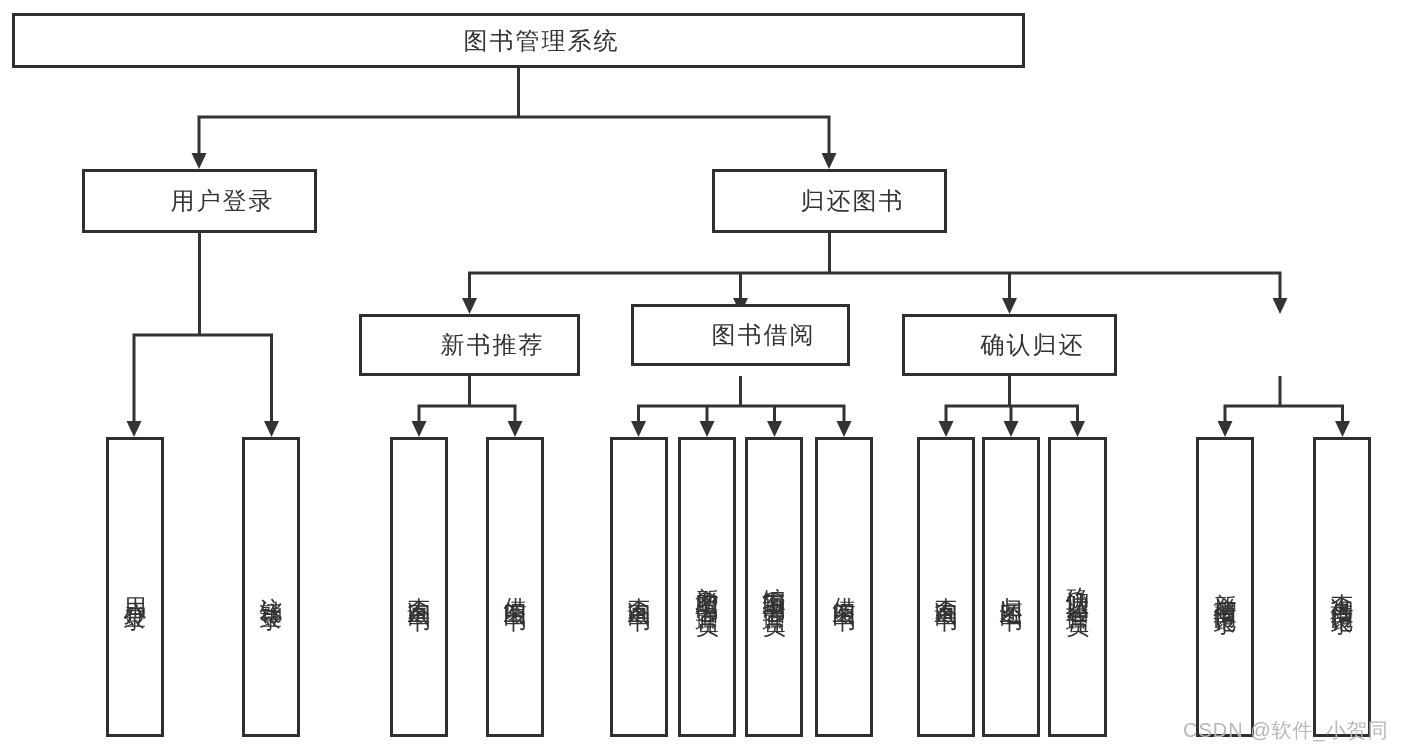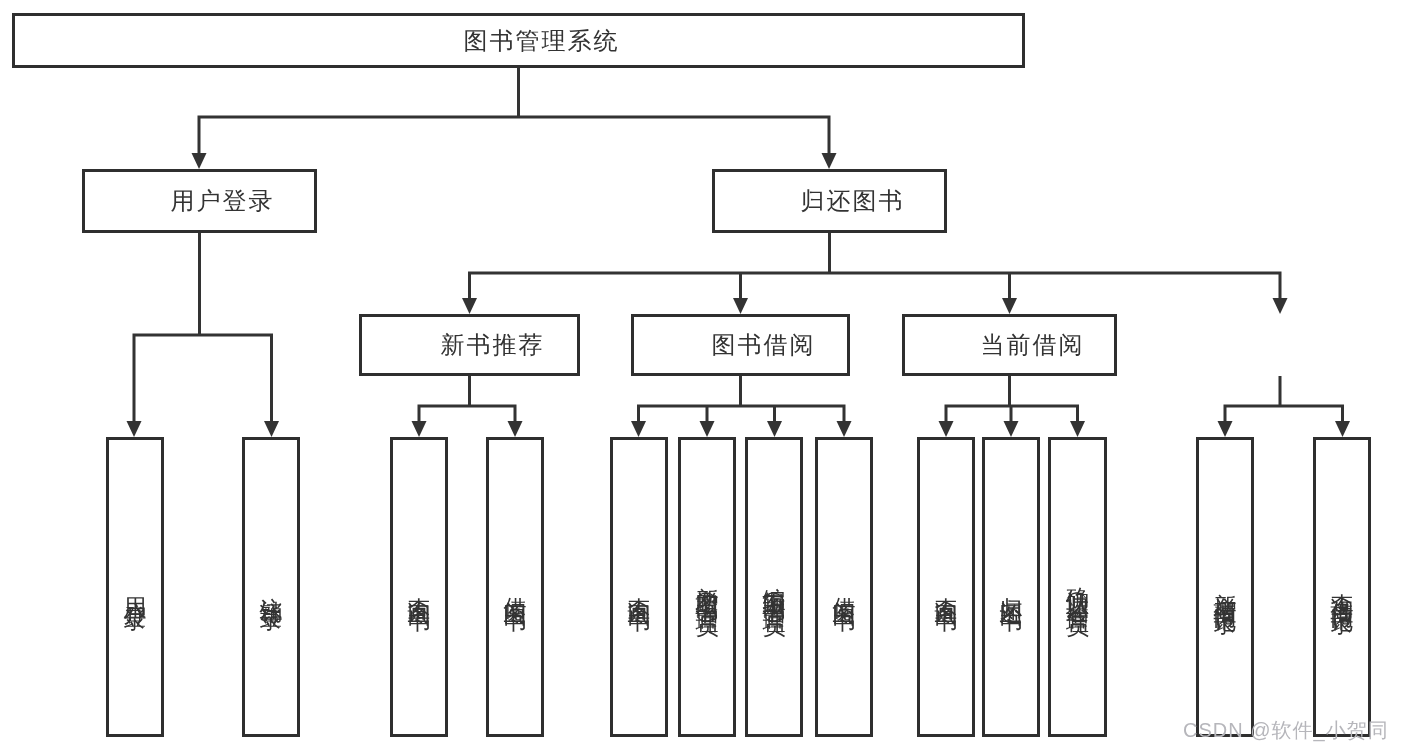--- a/index.html
+++ b/index.html
@@ -97,22 +97,22 @@
       <polygon points="1342.5,437 1335,421 1350,421"></polygon>
     </g>
   </svg>
 
   <div class="box hbox" style="left:12px; top:13px; width:1013px; height:55px;">图书管理系统</div>
 
   <div class="box hbox" style="left:82px; top:169px; width:235px; height:64px;">用户登录</div>
   <div class="box hbox" style="left:712px; top:169px; width:235px; height:64px;">归还图书</div>
 
   <div class="box hbox" style="left:359px; top:314px; width:221px; height:62px;text-align:right;">新书推荐</div>
-  <div class="box hbox" style="left:631px; top:314px; width:219px; height:62px;text-align:right;">图书借阅</div>
-  <div class="box hbox" style="left:902px; top:314px; width:215px; height:62px;">当前借阅</div>
+  <div class="box hbox" style="left:631px; top:304px; width:219px; height:62px;text-align:right;">图书借阅</div>
+  <div class="box hbox" style="left:902px; top:314px; width:215px; height:62px;">确认归还</div>
 
   <div class="box vbox" style="left:106px; top:437px; width:58px; height:300px;">用户登录</div>
   <div class="box vbox" style="left:242px; top:437px; width:58px; height:300px;">注销登录</div>
 
   <div class="box vbox" style="left:390px; top:437px; width:58px; height:300px;">查询图书</div>
   <div class="box vbox" style="left:486px; top:437px; width:58px; height:300px;">借阅图书</div>
 
   <div class="box vbox" style="left:610px; top:437px; width:58px; height:300px;">查询图书</div>
   <div class="box vbox" style="left:678px; top:437px; width:58px; height:300px;">新增图书（管理员）</div>
   <div class="box vbox" style="left:745px; top:437px; width:58px; height:300px;">编辑图书（管理员）</div>

